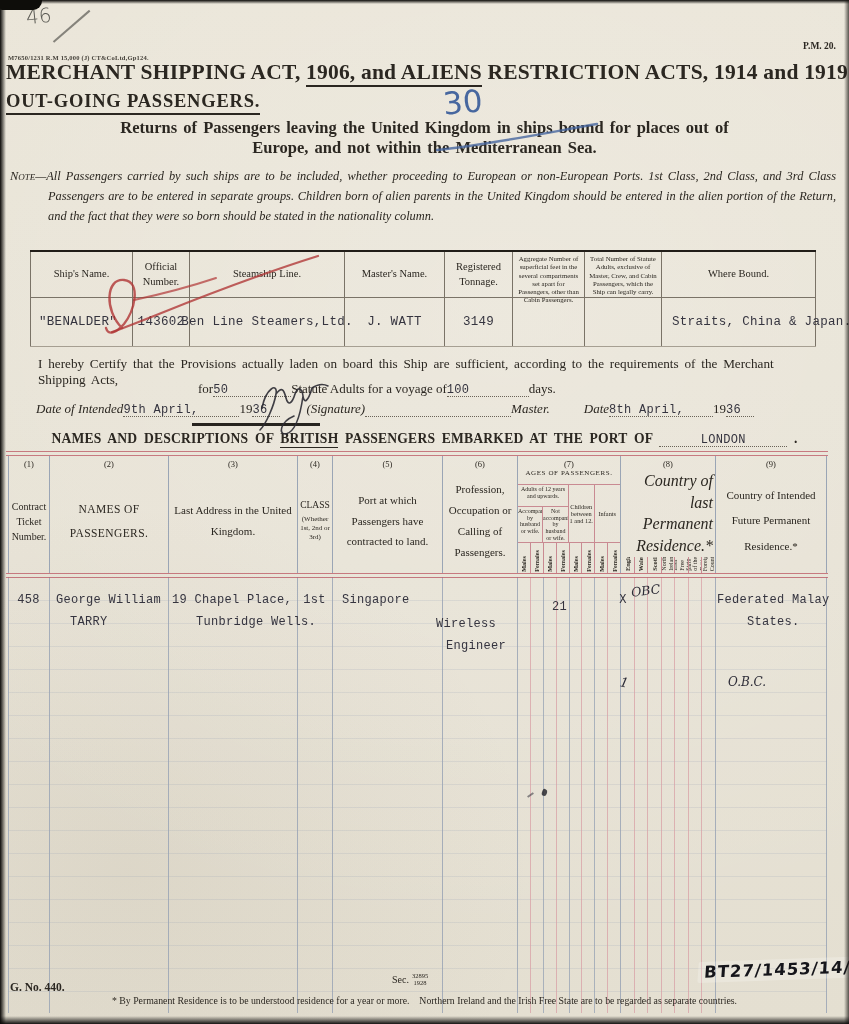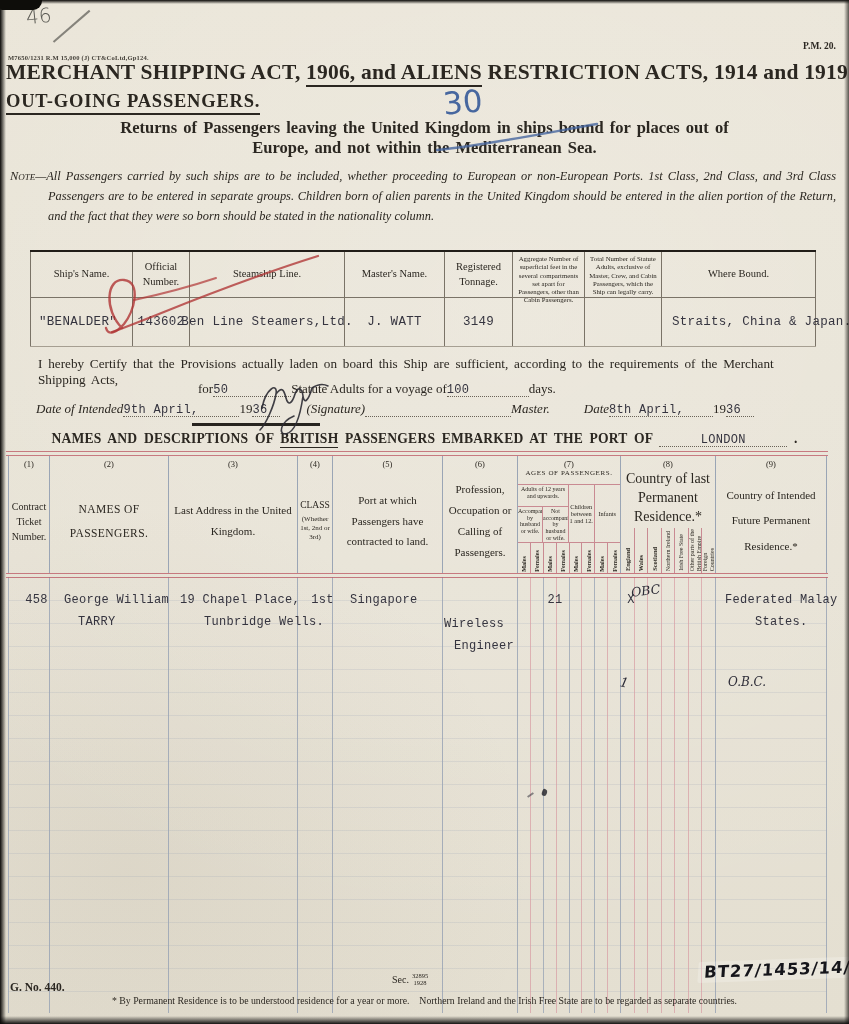--- a/index.html
+++ b/index.html
@@ -70,36 +70,36 @@
   .adults-label{height:22px;font-size:6px;line-height:1.15;text-align:center;border-bottom:1px solid #c98a92;box-sizing:border-box;padding-top:1px;}
   .accrow{flex:1;display:flex;min-height:0;}
   .acc{width:50%;font-size:6px;line-height:1.12;text-align:center;box-sizing:border-box;padding-top:1px;overflow:hidden;}
   .acc:first-child{border-right:1px solid #c98a92;}
   .ages-group{width:25%;border-right:1px solid #c98a92;display:flex;align-items:center;justify-content:center;text-align:center;font-size:6.3px;line-height:1.15;box-sizing:border-box;}
   .ages-group.last{border-right:none;}
   .mfrow{height:30px;border-top:1px solid #c98a92;display:flex;flex:none;}
   .mf{flex:1;border-right:1px solid #c98a92;display:flex;align-items:flex-end;justify-content:center;padding-bottom:1px;box-sizing:border-box;overflow:hidden;}
   .mf:last-child{border-right:none;}
   .rot{writing-mode:vertical-rl;transform:rotate(180deg);font-size:6.2px;font-weight:600;white-space:nowrap;}
-  .c8-title{font-size:14px;text-align:center;line-height:1.35;padding:1px 2px;flex:none;}
+  .c8-title{font-size:16px;text-align:right;line-height:1.35;padding:1px 2px;flex:none;font-style:italic;}
   .c8-subs{flex:1;display:flex;min-height:0;}
   .c8s{flex:1;border-right:1px solid #c98a92;display:flex;align-items:flex-end;justify-content:center;padding-bottom:2px;box-sizing:border-box;overflow:hidden;}
   .c8s:last-child{border-right:none;}
   .c8s .rot{font-size:6px;font-weight:400;max-height:58px;white-space:normal;line-height:1.1;}
   .c8s.bold .rot{font-weight:700;font-size:6.4px;}
   .pc9 .clabel{line-height:2.3;}
   
   .ptbody{left:8px;top:577px;width:819px;height:436px;display:flex;border-left:1px solid rgba(154,165,181,.8);box-sizing:border-box;z-index:1;
     background-image:repeating-linear-gradient(to bottom,rgba(125,140,170,.15) 0px,rgba(125,140,170,.15) 1px,transparent 1px,transparent 23px);}
   .bcol{box-sizing:border-box;border-right:1px solid rgba(154,165,181,.85);display:flex;}
   .bsub{flex:1;border-right:1px solid rgba(216,160,166,.75);box-sizing:border-box;}
   .bsub.blue{border-right:1px solid rgba(154,165,181,.8);}
   .bsub:last-child{border-right:none;}
   .ptoverlay{left:8px;top:577px;width:819px;height:436px;z-index:4;pointer-events:none;}
-  .row1{position:absolute;top:12px;font-family:"Liberation Mono","DejaVu Sans Mono",monospace;font-size:12px;color:#35343f;letter-spacing:.3px;line-height:22px;white-space:pre;padding-left:8px;}
+  .row1{position:absolute;top:12px;font-family:"Liberation Mono","DejaVu Sans Mono",monospace;font-size:12px;color:#35343f;letter-spacing:.3px;line-height:22px;white-space:pre;}
   .ink{font-family:"DejaVu Serif",serif;font-style:italic;color:#2e2d38;}
   .blot{left:534px;top:212px;width:5px;height:7px;background:#2a2a30;border-radius:40% 60% 50% 50%;transform:rotate(20deg);opacity:.85;position:absolute;}
   .tickmark{left:519px;top:217px;width:7px;height:2px;background:rgba(50,50,60,.55);transform:rotate(-35deg);position:absolute;}
   
   .gno{left:10px;top:981px;font-size:11.5px;font-weight:700;z-index:6;}
   .sec{left:392px;top:973px;display:flex;align-items:center;gap:3px;z-index:6;}
   .sec-label{font-size:10px;}
   .sec-frac{display:flex;flex-direction:column;font-size:6.5px;line-height:1.05;text-align:center;}
   .footnote{left:0;top:995px;width:849px;text-align:center;font-size:9.8px;white-space:pre;z-index:6;}
   .btref{left:698px;top:959px;font-family:"DejaVu Sans",sans-serif;font-weight:700;font-size:16.5px;letter-spacing:1px;color:#15151a;transform:rotate(-2deg) skewX(-6deg);background:rgba(255,255,255,.22);padding:1px 6px;border-radius:2px;z-index:7;}
@@ -352,21 +352,21 @@
     <div class="bcol pc9"></div>
   </div>
 
   <div class="abs ptoverlay">
     <div class="row1" style="left:0;width:41px;text-align:center;">458</div>
     <div class="row1" style="left:48px;"><span>George William</span><br><span style="padding-left:14px;">TARRY</span></div>
     <div class="row1" style="left:164px;"><span>19 Chapel Place,</span><br><span style="padding-left:24px;">Tunbridge Wells.</span></div>
     <div class="row1" style="left:289px;width:35px;text-align:center;">1st</div>
     <div class="row1" style="left:334px;">Singapore</div>
     <div class="row1" style="left:428px;margin-top:24px;"><span>Wireless</span><br><span style="padding-left:10px;">Engineer</span></div>
-    <div class="row1" style="left:519px;width:40px;text-align:center;">21</div>
+    <div class="row1" style="left:519px;width:40px;text-align:right;margin-top:7px;">21</div>
     <div class="row1" style="left:608px;width:14px;text-align:center;">X</div>
     <div class="abs ink" style="left:623px;top:6px;font-size:12.5px;transform:rotate(-7deg);">OBC</div>
     <div class="row1" style="left:709px;"><span>Federated Malay</span><br><span style="padding-left:30px;">States.</span></div>
     <div class="abs ink" style="left:612px;top:98px;font-size:13px;transform:rotate(12deg);">1</div>
     <div class="abs ink" style="left:720px;top:98px;font-size:12px;">O.B.C.</div>
     <div class="blot"></div>
     <div class="tickmark"></div>
   </div>
 
   <div class="abs gno">G. No. 440.</div>

